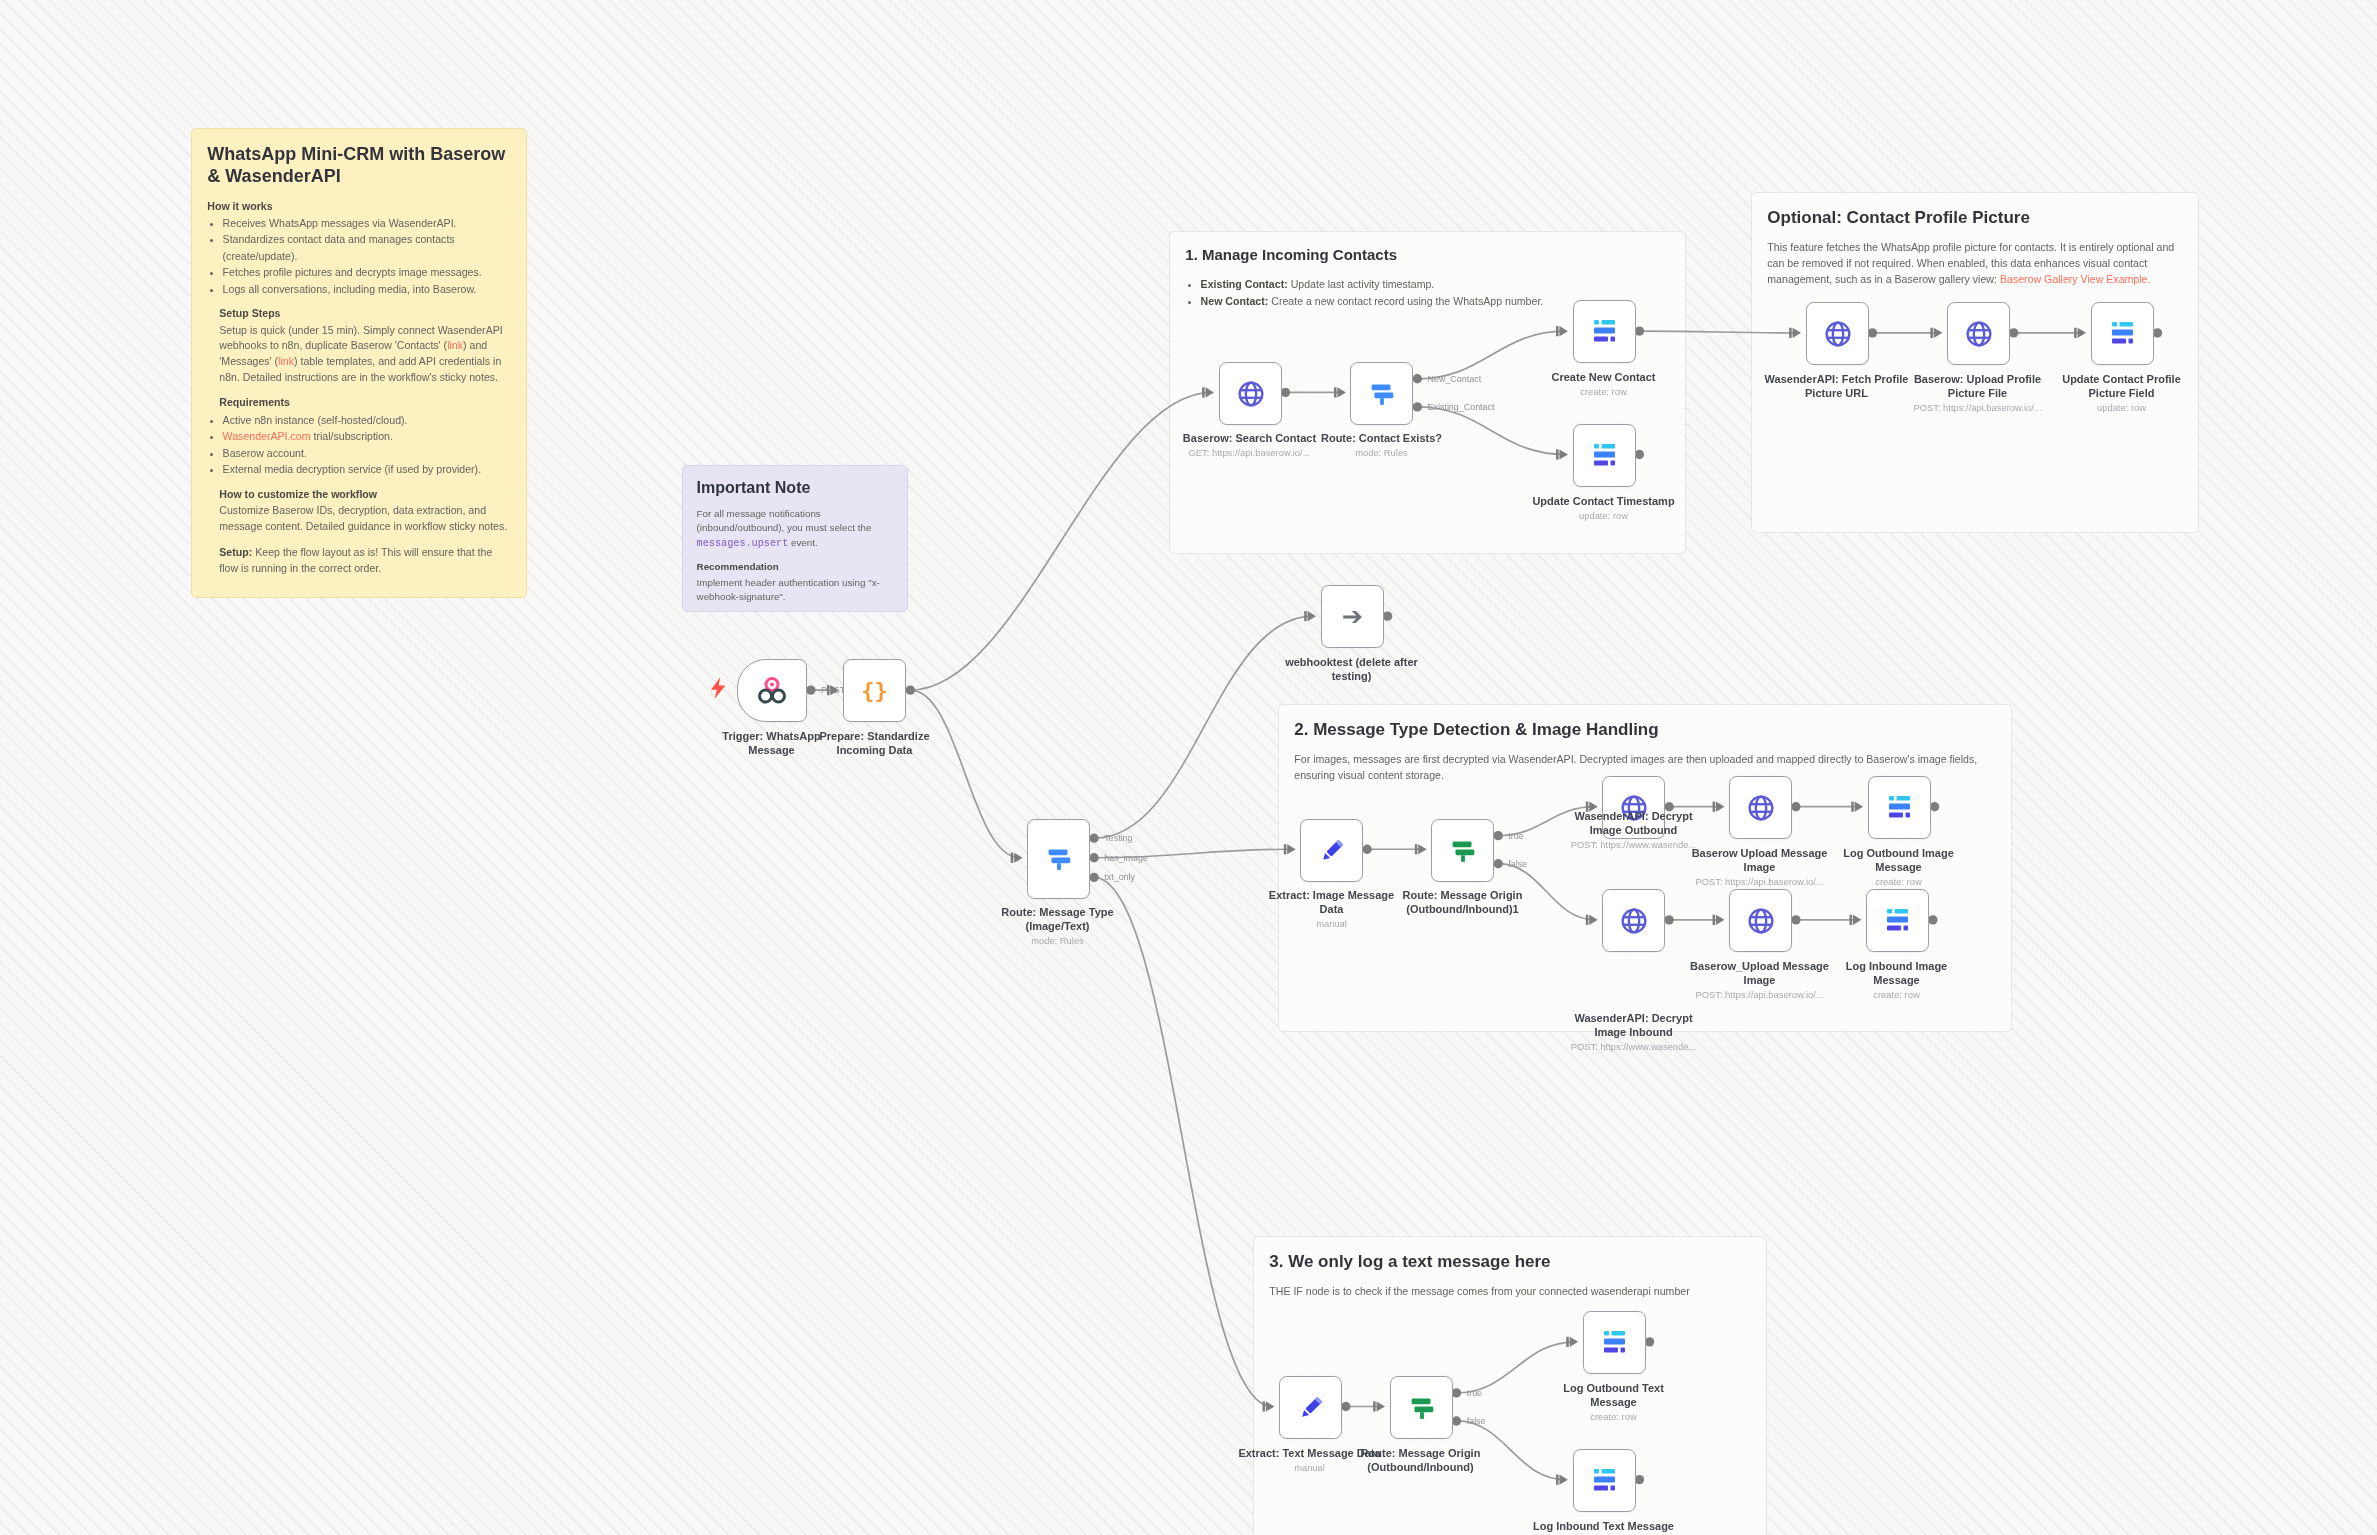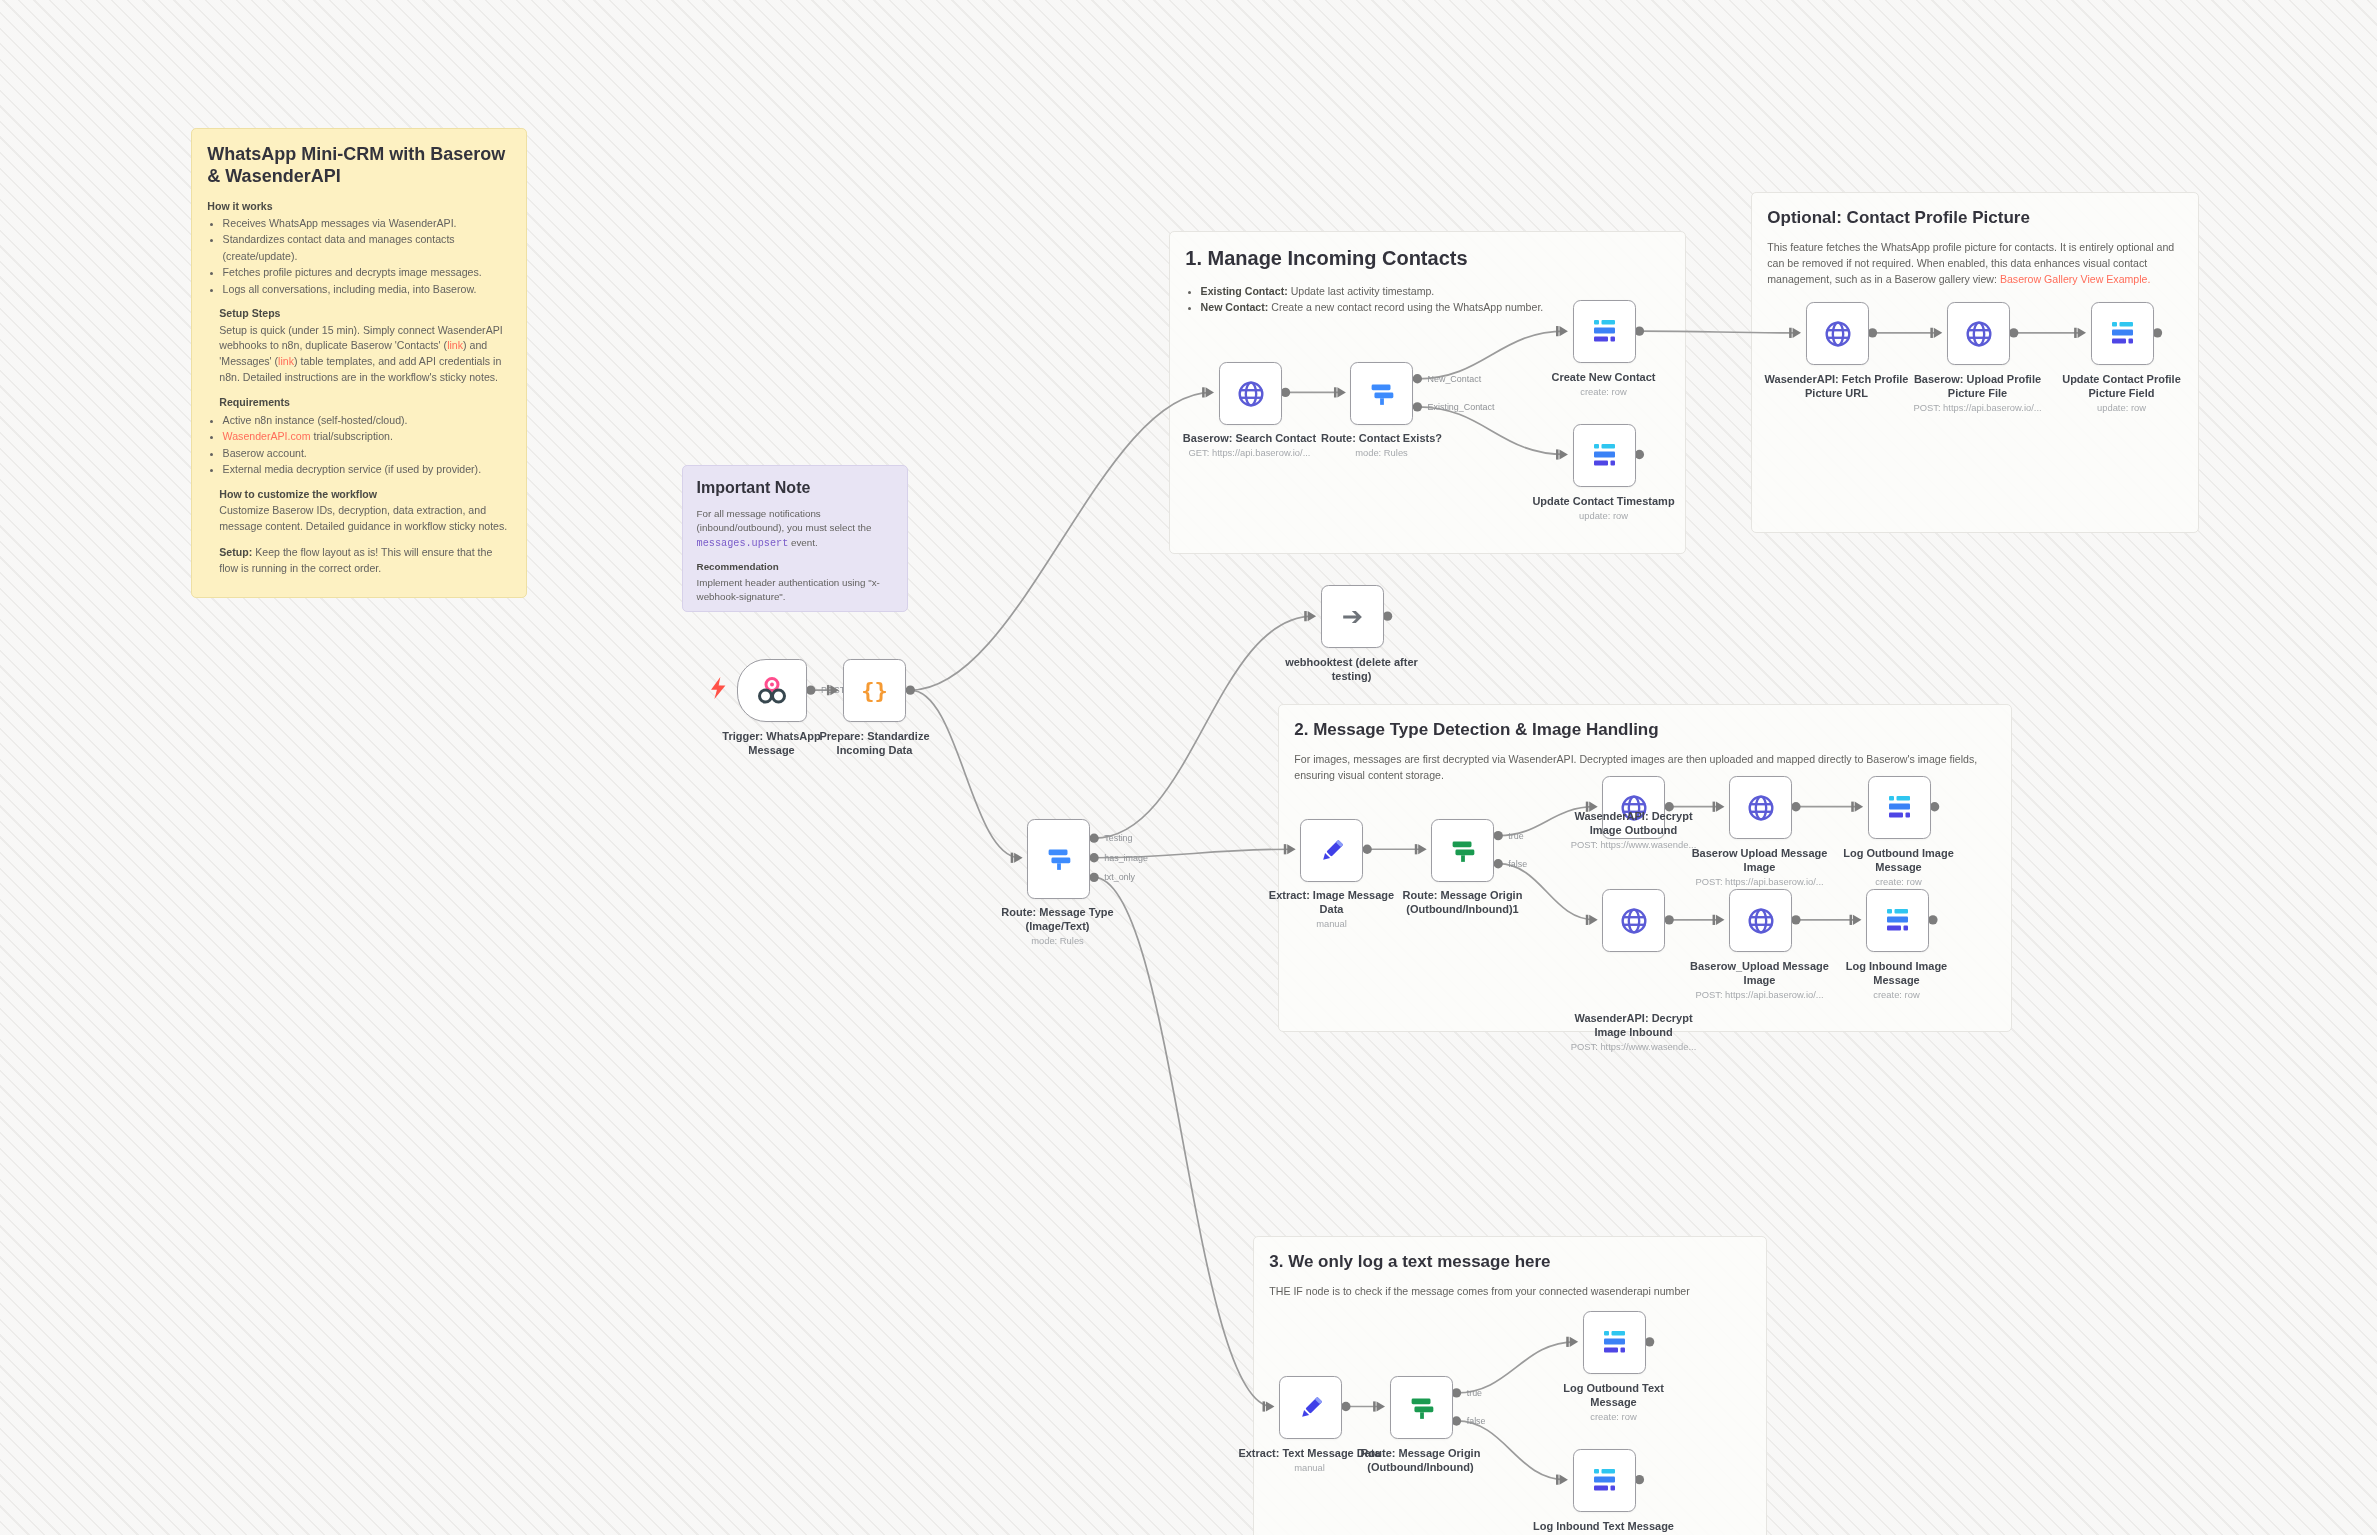--- a/index.html
+++ b/index.html
@@ -76,21 +76,21 @@
     <div class="inner" style="padding:12px 13.6px;">
       <div class="s-title md" style="margin-bottom:8.5px;">Important Note</div>
       <p class="s-body" style="font-size:9.8px;margin-bottom:5px;"><span>For all message notifications (inbound/outbound), you must select the </span><span class="code">messages.upsert</span><span> event.</span></p>
       <div class="s-h" style="font-size:9.8px;">Recommendation</div>
       <p class="s-body" style="font-size:9.8px;">Implement header authentication using "x-webhook-signature".</p>
     </div>
   </div>
 
   <div class="sticky white" style="left:1169px;top:231px;width:517px;height:323px;">
     <div class="inner">
-      <div class="s-title" style="font-size:20px;">1. Manage Incoming Contacts</div>
+      <div class="s-title" style="font-size:15px;">1. Manage Incoming Contacts</div>
       <ul class="s-list">
         <li><span class="b">Existing Contact:</span><span> Update last activity timestamp.</span></li>
         <li><span class="b">New Contact:</span><span> Create a new contact record using the WhatsApp number.</span></li>
       </ul>
     </div>
   </div>
 
   <div class="sticky white" style="left:1751px;top:192px;width:448px;height:341px;">
     <div class="inner">
       <div class="s-title" style="font-size:17px;">Optional: Contact Profile Picture</div>

